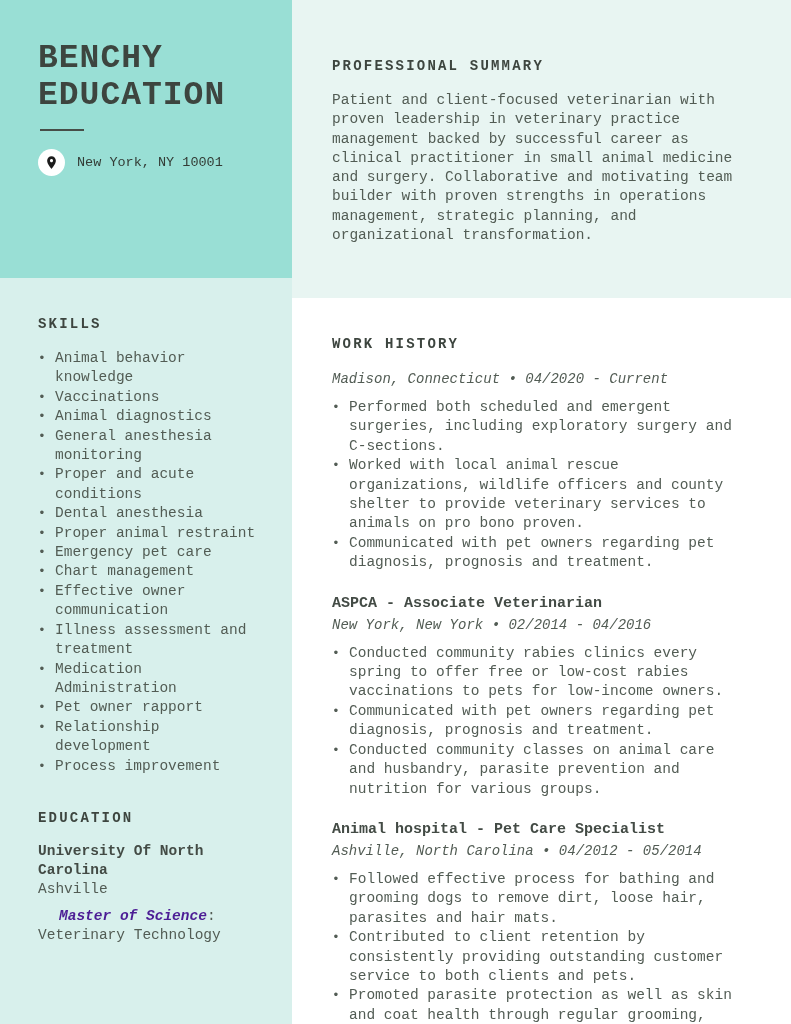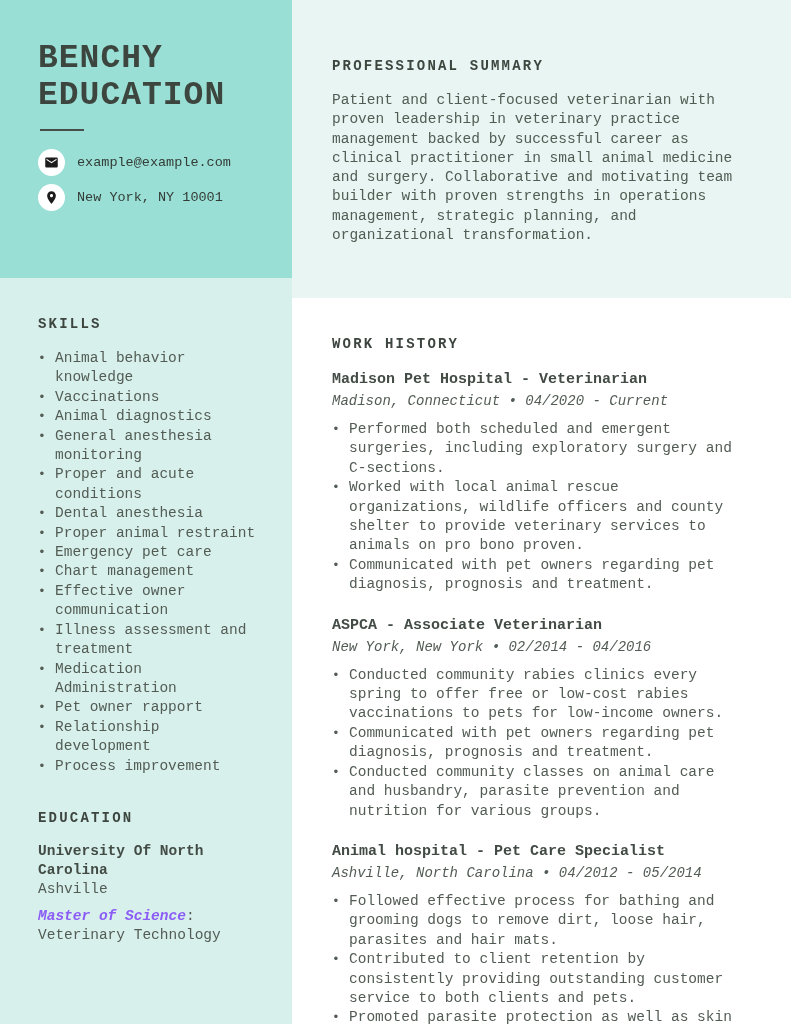--- a/index.html
+++ b/index.html
@@ -52,21 +52,21 @@
 
   .skills-list { margin-top: 17px; list-style: none; width: 222px; }
   .skills-list li { display: flex; font-size: 14.5px; line-height: 19.4px; }
   .bullet-marker { width: 17px; flex-shrink: 0; font-size: 13px; line-height: 19.4px; }
   .li-text { flex: 1; }
 
   .edu-title { margin-top: 34px; }
   .edu-school { margin-top: 16px; font-size: 14.5px; line-height: 19px; width: 234px; }
   .edu-school-name { font-weight: bold; color: #434b45; }
   .edu-degree { margin-top: 8px; font-size: 14.5px; line-height: 19.5px; width: 234px; }
-  .edu-degree-name { font-weight: bold; font-style: italic; color: #8b5cf6; }
+  .edu-degree-name { font-weight: bold; font-style: italic; color: #4c1d95; margin-left: 21px; }
 
   
   .col-right { flex: 1; display: flex; flex-direction: column; }
   .summary-band {
     height: 298px; flex-shrink: 0;
     background: var(--summary-mint, #e8f5f2);
     padding: 58px 26px 0 40px;
   }
   .summary-text { margin-top: 17px; font-size: 14.5px; line-height: 19.3px; }
 
@@ -91,28 +91,20 @@
       <h1 class="name">
         <span>BENCHY</span><br>
         <span>EDUCATION</span>
       </h1>
       <div class="name-divider"></div>
 
       <div class="contact-list">
         <div class="contact-row">
           <span class="icon-circle">
             <svg viewBox="0 0 24 24">
-                <path d="M20 4H4c-1.1 0-2 .9-2 2v12c0 1.1.9 2 2 2h16c1.1 0 2-.9 2-2V6c0-1.1-.9-2-2-2zm0 4-8 5-8-5V6l8 5 8-5v2z"></path>
-              </svg>
-          </span>
-          <span class="contact-value">example@example.com</span>
-        </div>
-        <div class="contact-row">
-          <span class="icon-circle">
-            <svg viewBox="0 0 24 24">
                 <path d="M12 2C8.13 2 5 5.13 5 9c0 5.25 7 13 7 13s7-7.75 7-13c0-3.87-3.13-7-7-7zm0 9.5c-1.38 0-2.5-1.12-2.5-2.5s1.12-2.5 2.5-2.5 2.5 1.12 2.5 2.5-1.12 2.5-2.5 2.5z"></path>
               </svg>
           </span>
           <span class="contact-value">New York, NY 10001</span>
         </div>
       </div>
     </div>
 
     <div class="sidebar-block">
       <h2 class="section-title">SKILLS</h2>
@@ -194,21 +186,20 @@
 
     <div class="summary-band">
       <h2 class="section-title">PROFESSIONAL SUMMARY</h2>
       <p class="summary-text">Patient and client-focused veterinarian with proven leadership in veterinary practice management backed by successful career as clinical practitioner in small animal medicine and surgery. Collaborative and motivating team builder with proven strengths in operations management, strategic planning, and organizational transformation.</p>
     </div>
 
     <div class="main-block">
       <h2 class="section-title">WORK HISTORY</h2>
 
       <div class="job">
-        <div class="job-title">Madison Pet Hospital - Veterinarian</div>
         <div class="job-meta">Madison, Connecticut • 04/2020 - Current</div>
         <ul class="job-bullets">
           <li>
               <span class="bullet-marker">•</span>
               <span class="li-text">Performed both scheduled and emergent surgeries, including exploratory surgery and C-sections.</span>
             </li>
           <li>
               <span class="bullet-marker">•</span>
               <span class="li-text">Worked with local animal rescue organizations, wildlife officers and county shelter to provide veterinary services to animals on pro bono proven.</span>
             </li>

